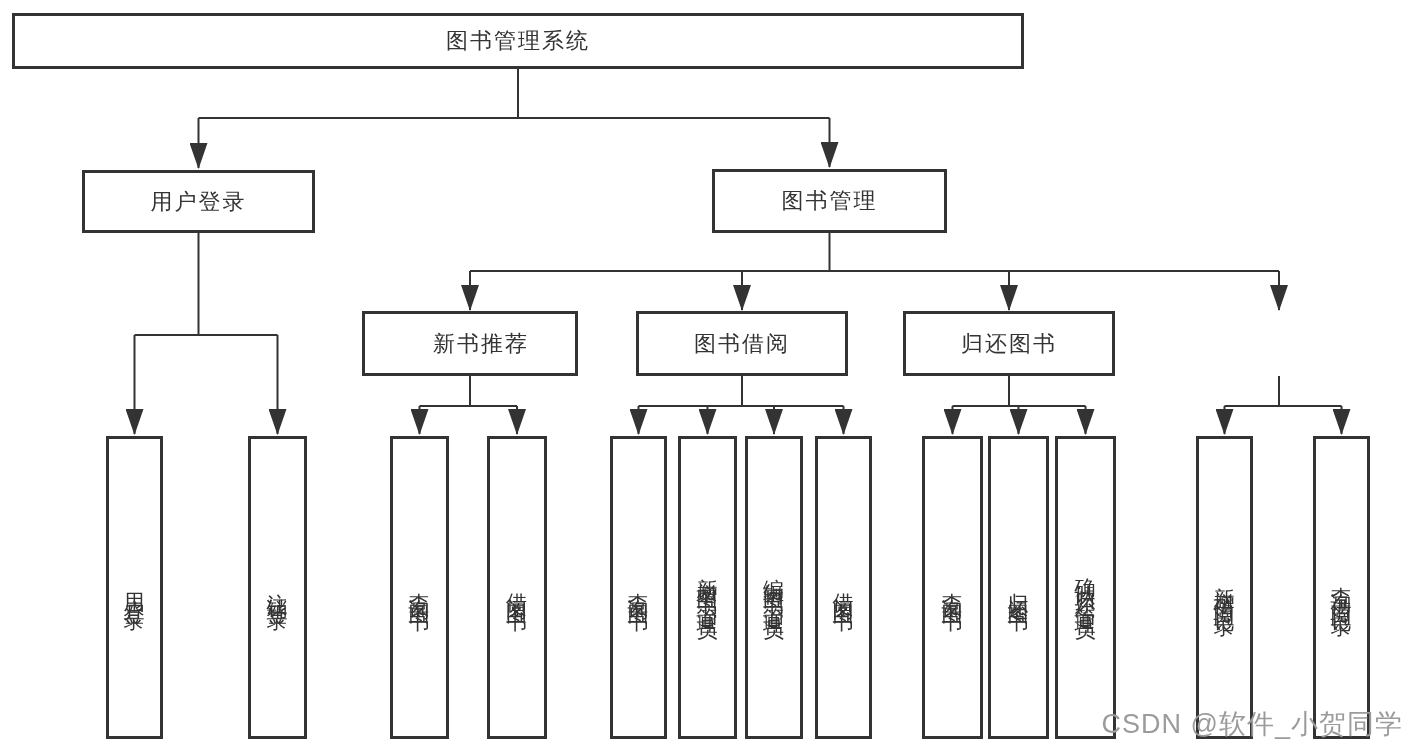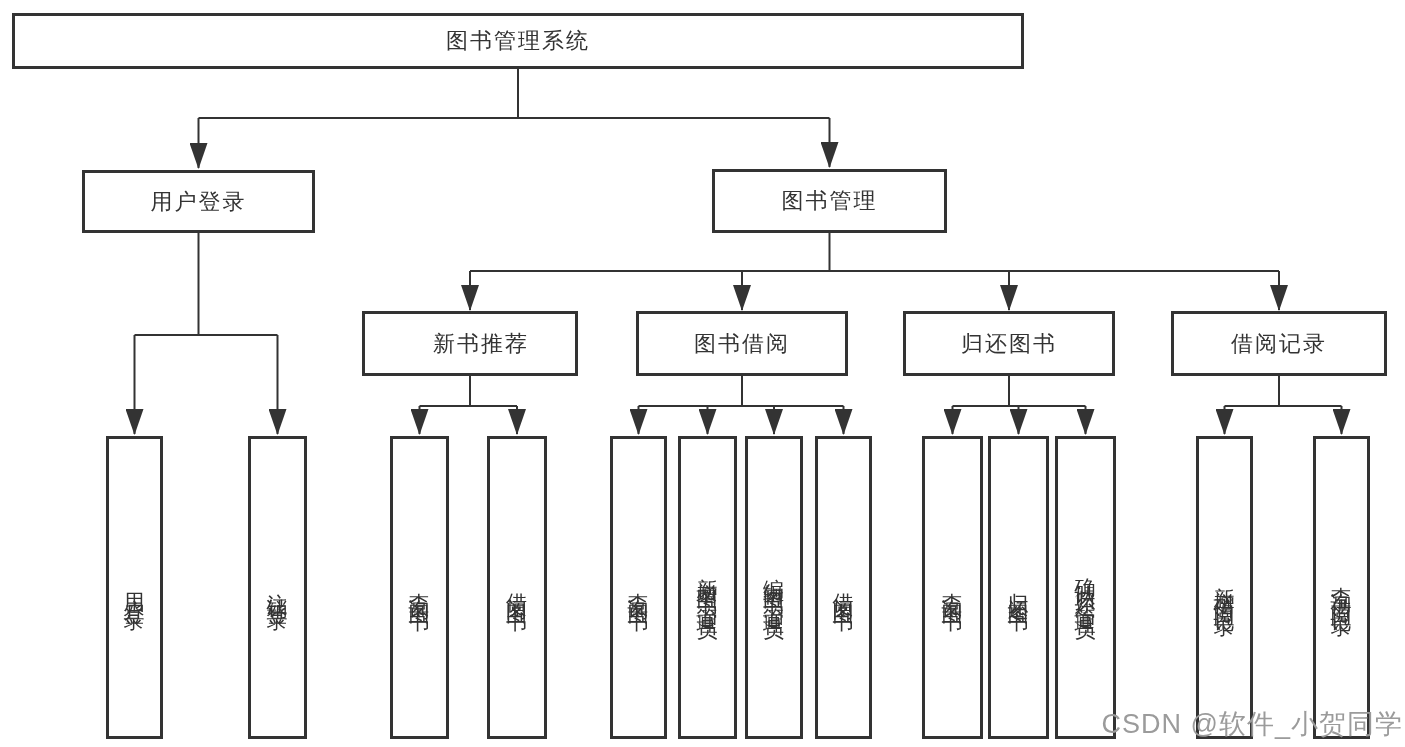--- a/index.html
+++ b/index.html
@@ -107,23 +107,20 @@
 
   <div class="node" style="left:362px;top:311px;width:216px;height:65px;padding-left:22px;">
     <span class="label">新书推荐</span>
   </div>
   <div class="node" style="left:636px;top:311px;width:212px;height:65px;">
     <span class="label">图书借阅</span>
   </div>
   <div class="node" style="left:903px;top:311px;width:212px;height:65px;">
     <span class="label">归还图书</span>
   </div>
-  <div class="node" style="left:1171px;top:311px;width:216px;height:65px;">
-    <span class="label">借阅记录</span>
-  </div>
 
   <div class="node leaf" style="left:106px;top:436px;width:57px;height:303px;">
     <span class="label">用户登录</span>
   </div>
   <div class="node leaf" style="left:248px;top:436px;width:59px;height:303px;">
     <span class="label">注销登录</span>
   </div>
 
   <div class="node leaf" style="left:390px;top:436px;width:59px;height:303px;">
     <span class="label">查询图书</span>

